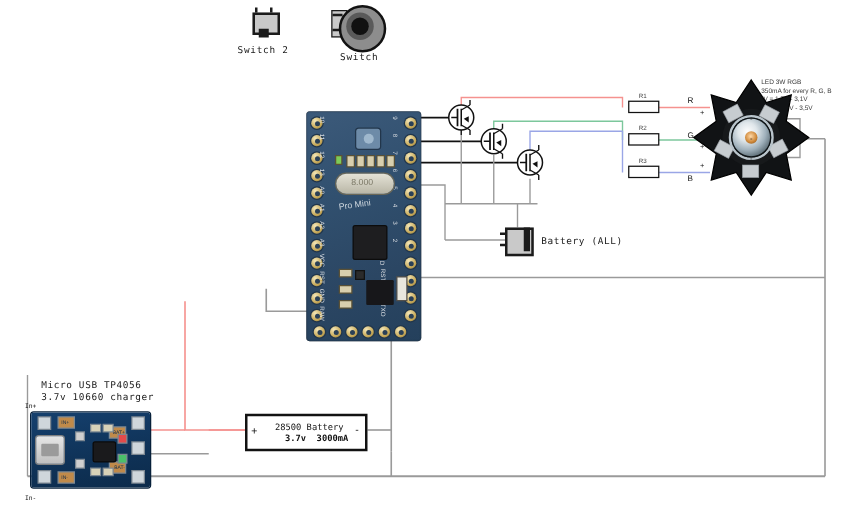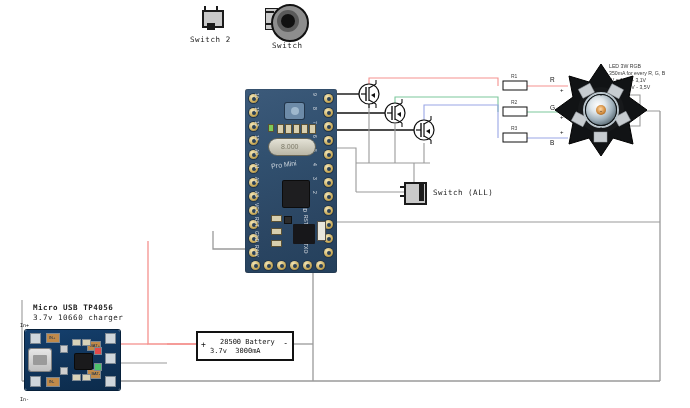--- a/index.html
+++ b/index.html
@@ -348,21 +348,21 @@
     <text x="600" y="113" font-size="6" font-family="Liberation Sans, sans-serif" fill="#111">-</text>
     <text x="600" y="129" font-size="6" font-family="Liberation Sans, sans-serif" fill="#111">-</text>
   </svg>
 
   <div class="part" style="left:404px;top:182px;z-index:4;">
     <div class="sw-lead" style="left:-4px;top:4px;width:5px;height:2px;"></div>
     <div class="sw-lead" style="left:-4px;top:13px;width:5px;height:2px;"></div>
     <div class="sw-body" style="left:0px;top:0px;width:19px;height:19px;"></div>
     <div class="sw-lead" style="left:15px;top:0px;width:5px;height:19px;"></div>
   </div>
-  <div class="lbl mono" style="left:433px;top:188px;font-size:7.5px;letter-spacing:.5px;">Switch (ALL)</div>
+  <div class="lbl mono" style="left:433px;top:188px;font-size:7.5px;letter-spacing:.5px;">Battery (ALL)</div>
 
   <div class="starwrap" style="left:553px;top:62px;width:96px;height:96px;z-index:2;">
     <svg viewBox="0 0 96 96" width="96" height="96" xmlns="http://www.w3.org/2000/svg">
       <path d="M48 2
                L60 20 L80 14 L76 35 L94 48 L76 61 L80 82 L60 76
                L48 94 L36 76 L16 82 L20 61 L2 48 L20 35 L16 14 L36 20 Z" fill="#111315" stroke="#000" stroke-width="1"></path>
       <circle cx="48" cy="48" r="23" fill="#17191b"></circle>
 
       <g fill="#c7ccd0" stroke="#9aa0a5" stroke-width="0.5">
         <rect x="27" y="24" width="13" height="10" transform="rotate(-28 33 29)"></rect>
@@ -379,24 +379,24 @@
 
   <div class="lbl tiny" style="left:609px;top:63px;font-size:5.2px;color:#3a3a3a;">LED 3W RGB</div>
   <div class="lbl tiny" style="left:609px;top:70px;font-size:5.2px;color:#3a3a3a;">350mA for every R, G, B</div>
   <div class="lbl tiny" style="left:609px;top:77px;font-size:5.2px;color:#3a3a3a;">rV = 1,7V - 3,1V</div>
   <div class="lbl tiny" style="left:609px;top:84px;font-size:5.2px;color:#3a3a3a;">bgV = 2,8V - 3,5V</div>
 
   <div class="batt" style="left:196px;top:331px;width:94px;height:26px;z-index:3;">
     <div class="sign" style="left:3px;top:7px;">+</div>
     <div class="sign" style="right:4px;top:6px;">-</div>
     <div class="bt" style="left:22px;top:5px;">28500 Battery</div>
-    <div class="bt" style="left:12px;top:14px;">3.7v  3000mA</div>
-  </div>
-
-  <div class="lbl mono" style="left:33px;top:303px;font-size:7.5px;letter-spacing:.5px;font-weight:bold;">Micro USB TP4056</div>
+    <div class="bt" style="left:30px;top:14px;font-weight:bold;">3.7v  3000mA</div>
+  </div>
+
+  <div class="lbl mono" style="left:33px;top:303px;font-size:7.5px;letter-spacing:.5px;">Micro USB TP4056</div>
   <div class="lbl mono" style="left:33px;top:313px;font-size:7.5px;letter-spacing:.5px;">3.7v 10660 charger</div>
   <div class="ioLbl" style="left:20px;top:322px;">In+</div>
   <div class="ioLbl" style="left:20px;top:396px;">In-</div>
 
   <div class="chg" style="left:25px;top:330px;width:95px;height:60px;z-index:3;">
     <div class="usbjack" style="left:4px;top:19px;width:22px;height:22px;"></div>
 
     <div class="chg-pad" style="left:6px;top:4px;width:9px;height:9px;"></div>
     <div class="chg-pad" style="left:6px;top:47px;width:9px;height:9px;"></div>
     <div class="chg-pad cu" style="left:22px;top:4px;width:12px;height:8px;"></div>

